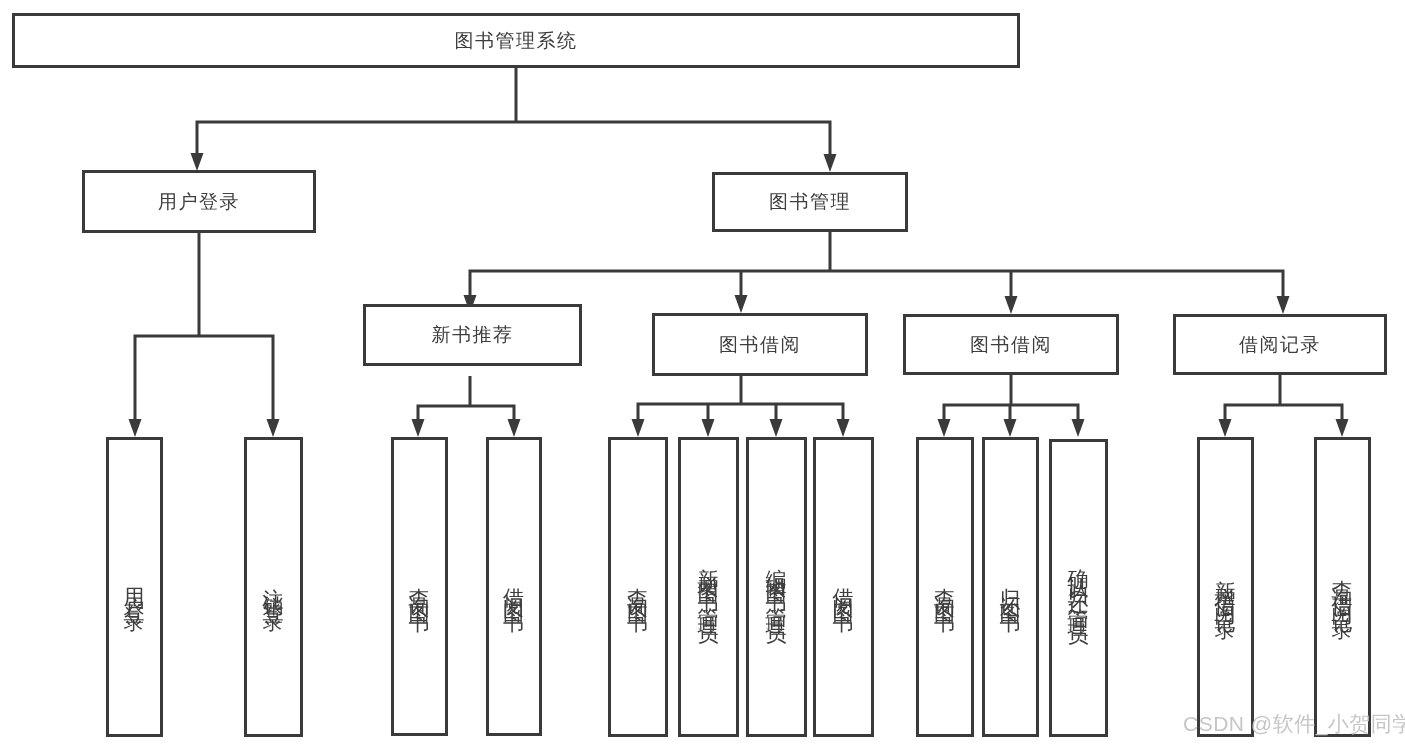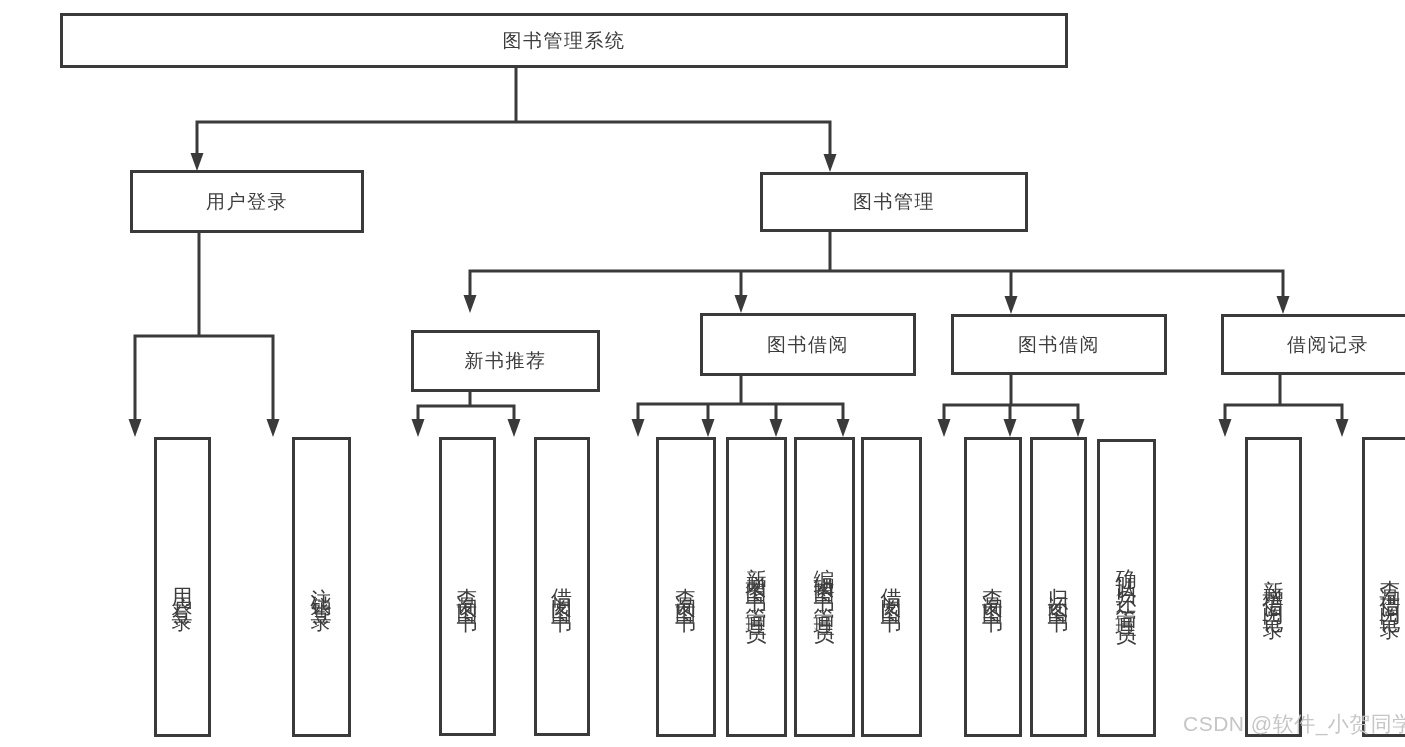--- a/index.html
+++ b/index.html
@@ -12,21 +12,20 @@
     overflow:hidden;
   }
   .connectors{position:absolute;left:0;top:0;width:1405px;height:747px;}
   .box{
     position:absolute;
     background:#ffffff;
     border:3px solid #3a3a3a;
     box-sizing:border-box;
     display:flex;align-items:center;justify-content:center;
     z-index:2;
-    margin-left:48px;
   }
   .h{font-size:19px;letter-spacing:1.5px;white-space:nowrap;}
   .v span{
     writing-mode:vertical-rl;
     text-orientation:mixed;
     font-size:21px;
     letter-spacing:8px;
     line-height:1;
     white-space:nowrap;
   }
@@ -88,23 +87,23 @@
       <path d="M1071.5 419 L1084.5 419 L1078 437 Z"></path>
 
       <path d="M1218.5 419 L1231.5 419 L1225 437 Z"></path>
       <path d="M1335.5 419 L1348.5 419 L1342 437 Z"></path>
     </g>
   </svg>
 
   <div class="box h" style="left:12px;top:13px;width:1008px;height:55px;">图书管理系统</div>
 
   <div class="box h" style="left:82px;top:170px;width:234px;height:63px;">用户登录</div>
-  <div class="box h" style="left:712px;top:172px;width:268px;height:60px;">图书管理</div>
+  <div class="box h" style="left:712px;top:172px;width:196px;height:60px;">图书管理</div>
 
-  <div class="box h" style="left:363px;top:330px;width:189px;height:62px;text-align:right;">新书推荐</div>
+  <div class="box h" style="left:363px;top:304px;width:219px;height:62px;text-align:right;">新书推荐</div>
   <div class="box h" style="left:652px;top:313px;width:216px;height:63px;">图书借阅</div>
   <div class="box h" style="left:903px;top:314px;width:216px;height:61px;">图书借阅</div>
   <div class="box h" style="left:1173px;top:314px;width:214px;height:61px;">借阅记录</div>
 
   <div class="box v" style="left:106px;top:437px;width:57px;height:300px;">
     <span>用户登录</span>
   </div>
   <div class="box v" style="left:244px;top:437px;width:59px;height:300px;">
     <span>注销登录</span>
   </div>

